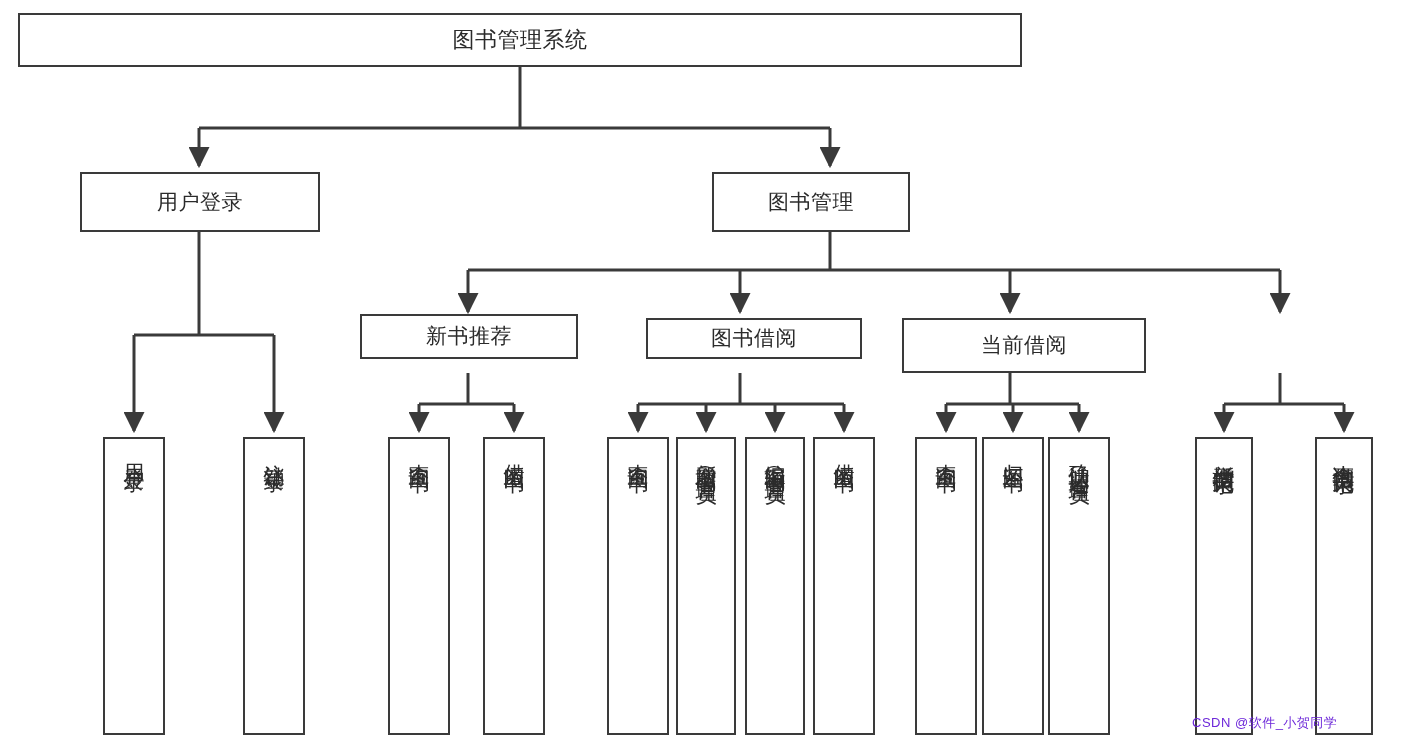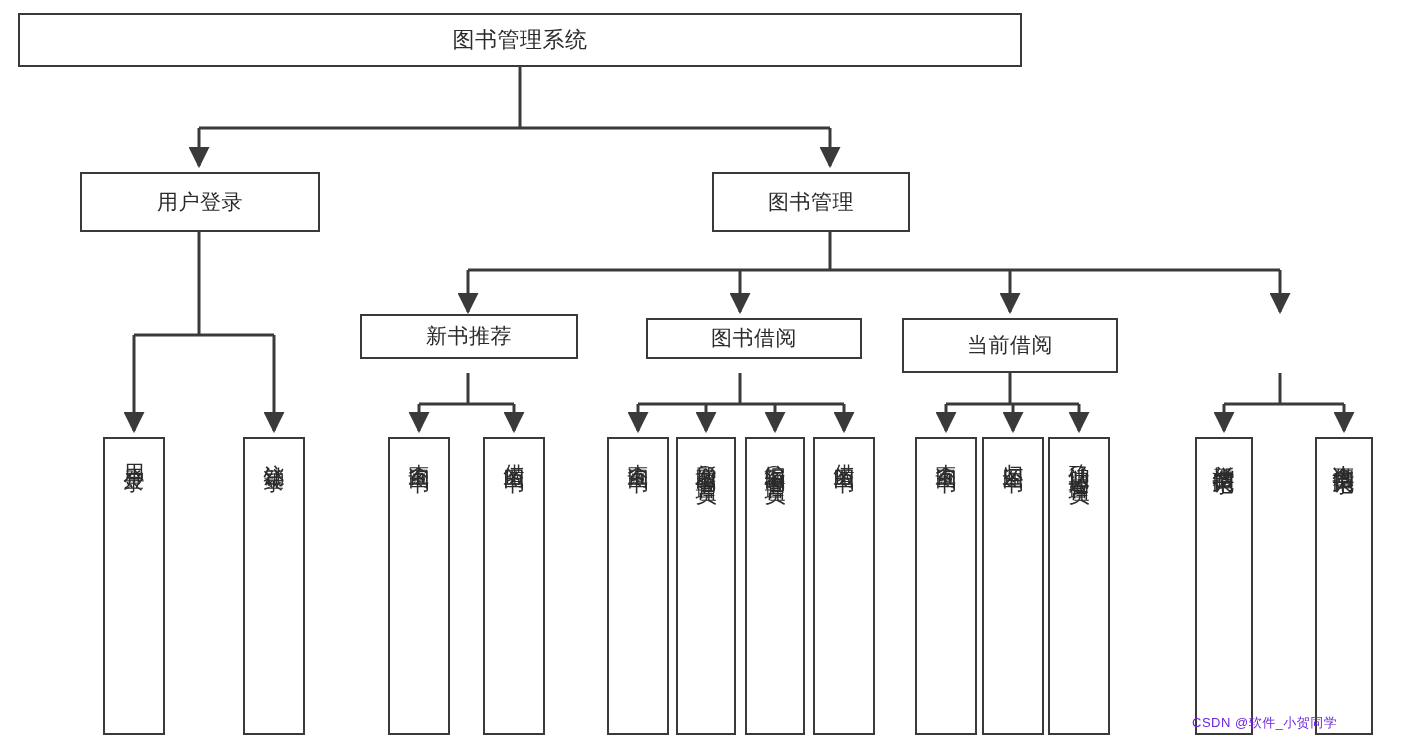--- a/index.html
+++ b/index.html
@@ -149,21 +149,21 @@
   </div>
 
   <div class="node horiz" style="left:360px; top:314px; width:218px; height:45px;">
     <span class="node-label">新书推荐</span>
   </div>
 
   <div class="node horiz" style="left:632px; top:318px; width:216px; height:41px;margin-left:14px;">
     <span class="node-label">图书借阅</span>
   </div>
 
-  <div class="node horiz" style="left:902px; top:318px; width:216px; height:55px;">
+  <div class="node horiz" style="left:902px; top:318px; width:244px; height:55px;">
     <span class="node-label">当前借阅</span>
   </div>
 
 
   <div class="node vert" style="left:103px; top:437px; width:62px; height:298px;">
     <span class="node-label">用户登录</span>
   </div>
 
   <div class="node vert" style="left:243px; top:437px; width:62px; height:298px;">
     <span class="node-label">注销登录</span>

